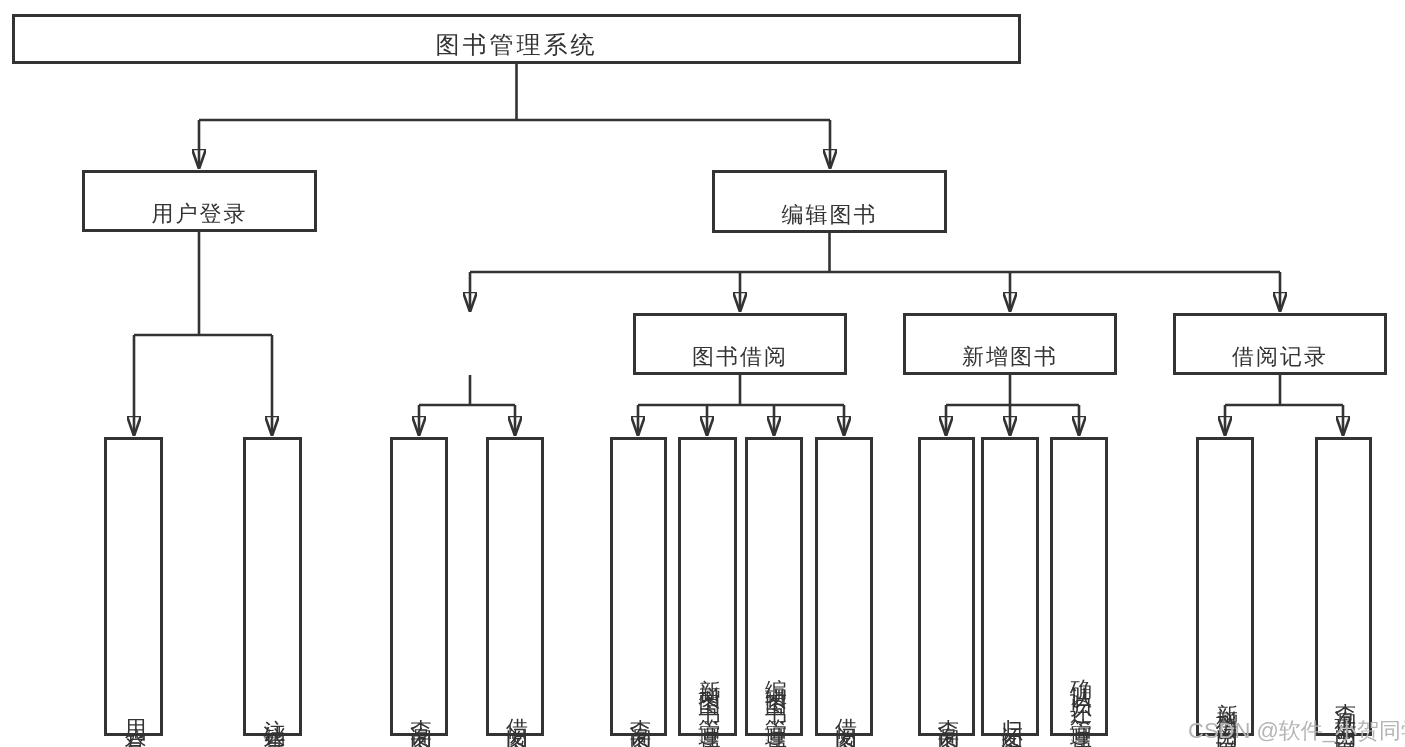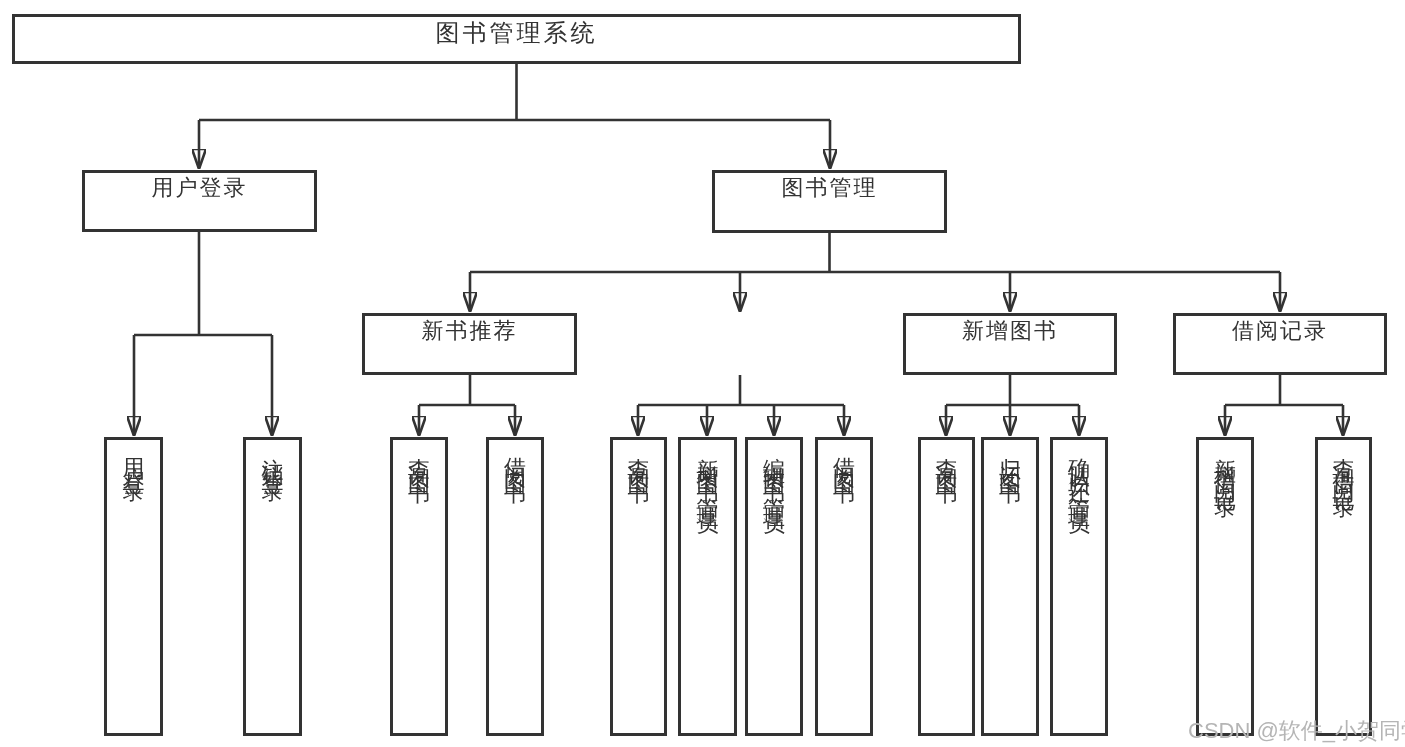--- a/index.html
+++ b/index.html
@@ -27,24 +27,25 @@
     stroke: var(--line);
     stroke-width: 2.6;
     fill: none;
   }
   .nbox {
     position: absolute;
     box-sizing: border-box;
     background: var(--bg);
     border: 3px solid var(--line);
     display: flex;
-    align-items: flex-start;
+    align-items: flex-end;
     justify-content: center;
     color: var(--text);
     z-index: 2;
+    font-family: Liberation Mono, monospace;
   }
   .hbox { font-size: 22px; letter-spacing: 2px; }
   .rootbox { font-size: 24px; letter-spacing: 3px; }
   .vbox .vtext {
     writing-mode: vertical-rl;
     text-orientation: mixed;
     font-size: 22px;
     line-height: 1;
     letter-spacing: 8px;
     white-space: nowrap;
@@ -106,25 +107,25 @@
   </svg>
 
   <div class="nbox hbox rootbox" style="left:12px; top:14px; width:1009px; height:50px;">
     <span>图书管理系统</span>
   </div>
 
   <div class="nbox hbox" style="left:82px; top:170px; width:235px; height:62px;">
     <span>用户登录</span>
   </div>
   <div class="nbox hbox" style="left:712px; top:170px; width:235px; height:63px;">
-    <span>图书管理</span>
+    <span>编辑图书</span>
   </div>
 
-  <div class="nbox hbox" style="left:362px; top:313px; width:215px; height:62px;">
-    <span>新书推荐</span>
+  <div class="nbox hbox" style="left:633px; top:313px; width:214px; height:62px;">
+    <span>图书借阅</span>
   </div>
   <div class="nbox hbox" style="left:903px; top:313px; width:214px; height:62px;">
     <span>新增图书</span>
   </div>
   <div class="nbox hbox" style="left:1173px; top:313px; width:214px; height:62px;">
     <span>借阅记录</span>
   </div>
 
   <div class="nbox vbox" style="left:104px; top:437px; width:59px; height:299px;">
     <span class="vtext">用户登录</span>

